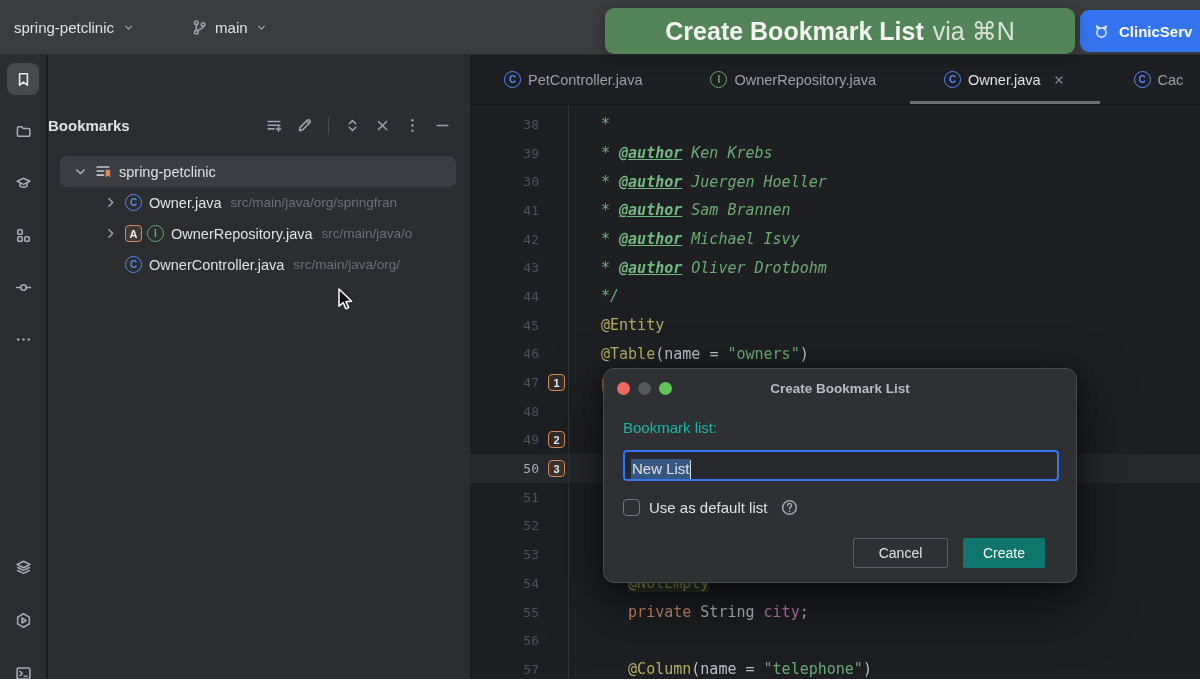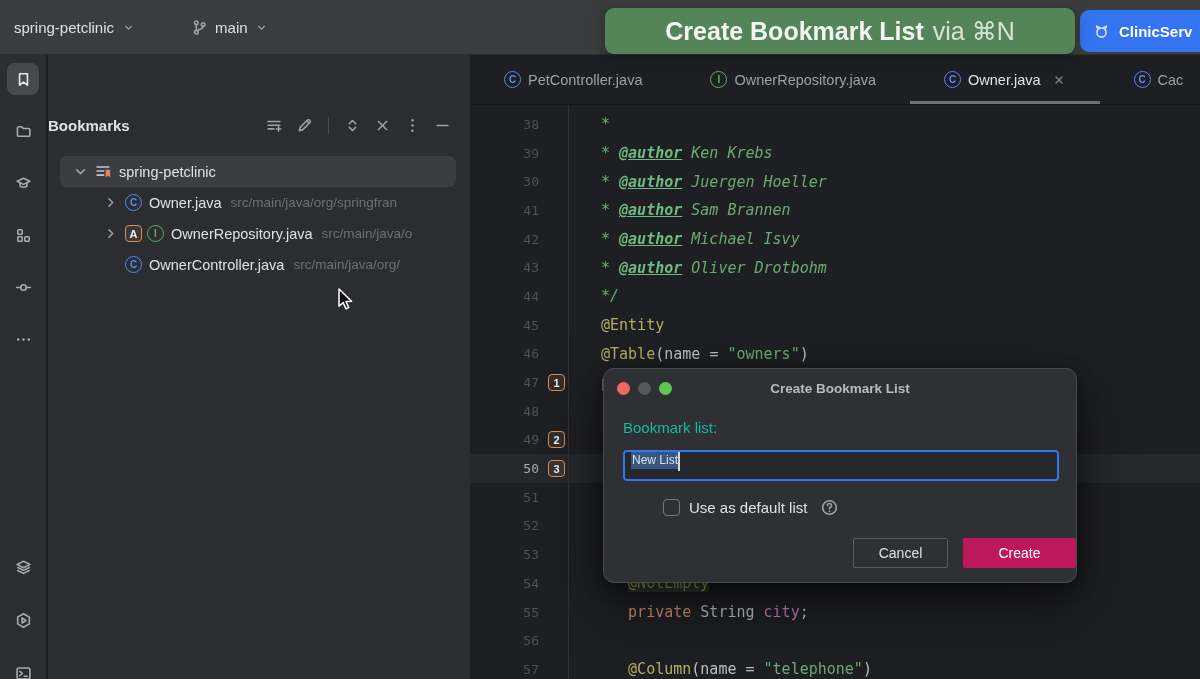--- a/index.html
+++ b/index.html
@@ -103,31 +103,31 @@
   
   .dialog{position:absolute;left:603px;top:368px;width:474px;height:215px;background:#2E3034;
           border:1px solid #484A4E;border-radius:11px;box-sizing:border-box;z-index:50;
           box-shadow:0 22px 55px rgba(0,0,0,.55),0 4px 18px rgba(0,0,0,.4);}
   .dlg-titlebar{height:38px;display:flex;align-items:center;padding-left:13px;position:relative;}
   .tl{width:13px;height:13px;border-radius:50%;margin-right:8px;z-index:2;}
   .tl.red{background:#EC6A5E;} .tl.gray{background:#55575B;} .tl.green{background:#61C554;}
   .dlg-title{position:absolute;left:0;right:0;text-align:center;font-weight:bold;font-size:13.5px;color:#B7BBC2;}
   .dlg-label{margin:12px 19px 12px;font-size:15px;color:#14b8a6;}
   .dlg-input{position:absolute;left:19px;top:81px;width:436px;height:31px;border:2px solid #3574F0;
-             border-radius:4px;background:#26282B;display:flex;align-items:flex-start;padding-left:6px;
-             box-sizing:border-box;font-size:12px;color:#DFE1E5;}
+             border-radius:4px;background:#26282B;display:flex;align-items:flex-end;padding-left:6px;
+             box-sizing:border-box;font-size:15px;color:#DFE1E5;}
   .sel{background:#365880;padding:1px 0 2px 1px;}
   .caret{width:1.5px;height:19px;background:#D8DADF;}
-  .dlg-check-row{position:absolute;left:19px;top:129px;display:flex;align-items:center;gap:9px;font-size:15px;margin-left:40px;}
+  .dlg-check-row{position:absolute;left:19px;top:129px;display:flex;align-items:center;gap:9px;font-size:15px;}
   .checkbox{width:17px;height:17px;border:1.5px solid #73767D;border-radius:4px;box-sizing:border-box;flex:none;}
   .help{width:19px;height:19px;color:#9DA0A8;margin-left:4px;display:flex;}
   .btn{position:absolute;top:169px;height:30px;border-radius:2px;font-size:14px;font-family:inherit;
        display:flex;align-items:center;justify-content:center;border:none;cursor:default;}
   .btn.cancel{left:249px;width:95px;background:#2E3034;border:1px solid #5A5D63;color:#DFE1E5;box-sizing:border-box;}
-  .btn.create{left:359px;width:113px;background:#be185d;color:#fff;}
+  .btn.create{left:359px;width:82px;background:#0f766e;color:#fff;}
 
   .cursor{position:absolute;left:336px;top:287px;z-index:60;}
 </style>
 </head>
 <body>
 
 <div class="app">
 
   <div class="topbar">
     <div class="proj">

